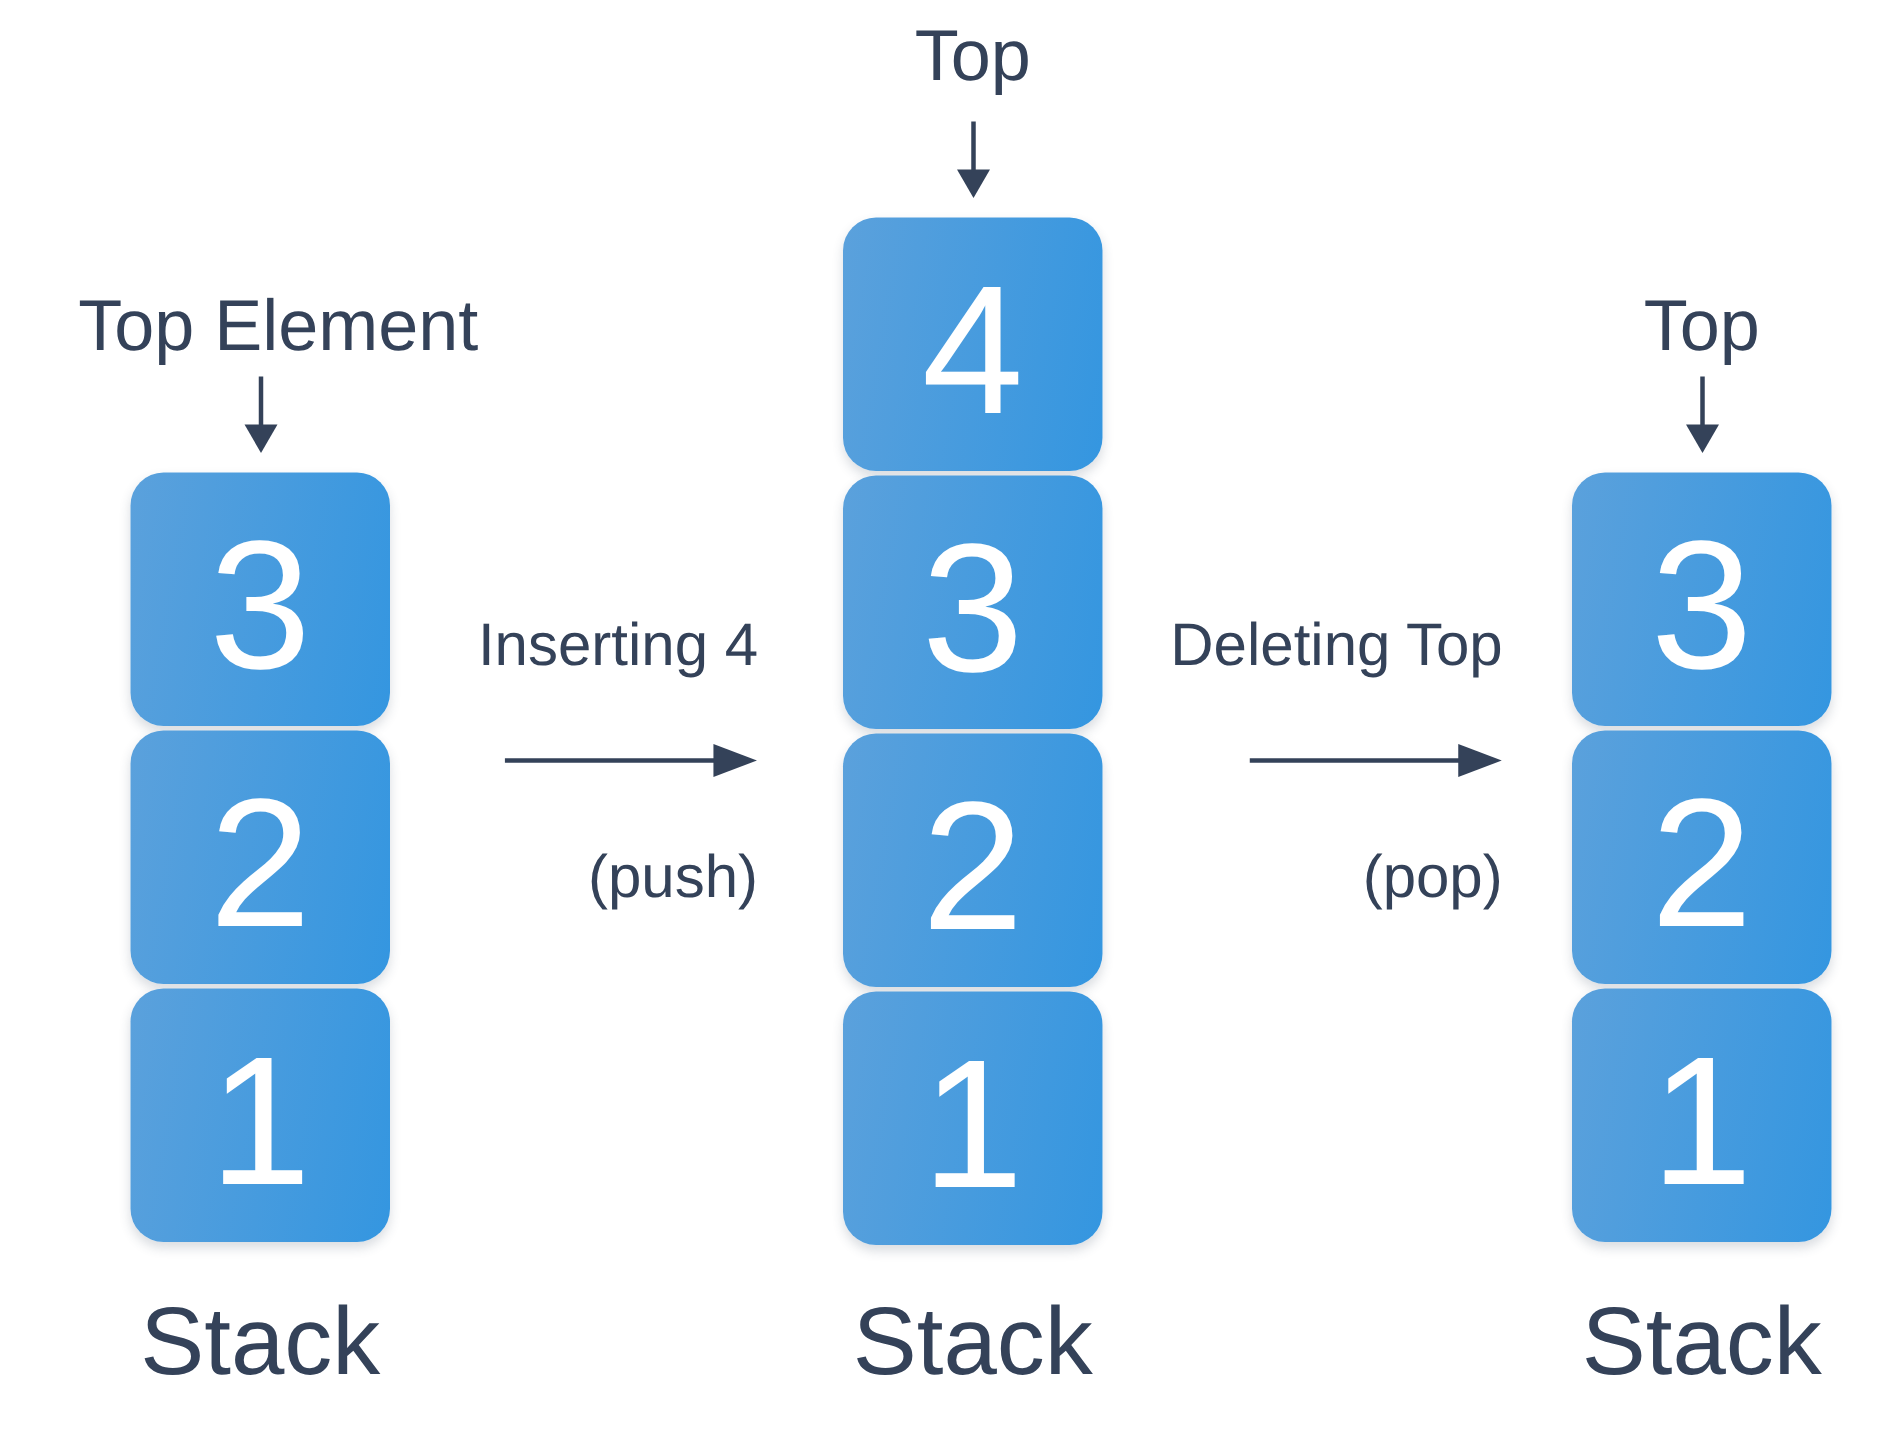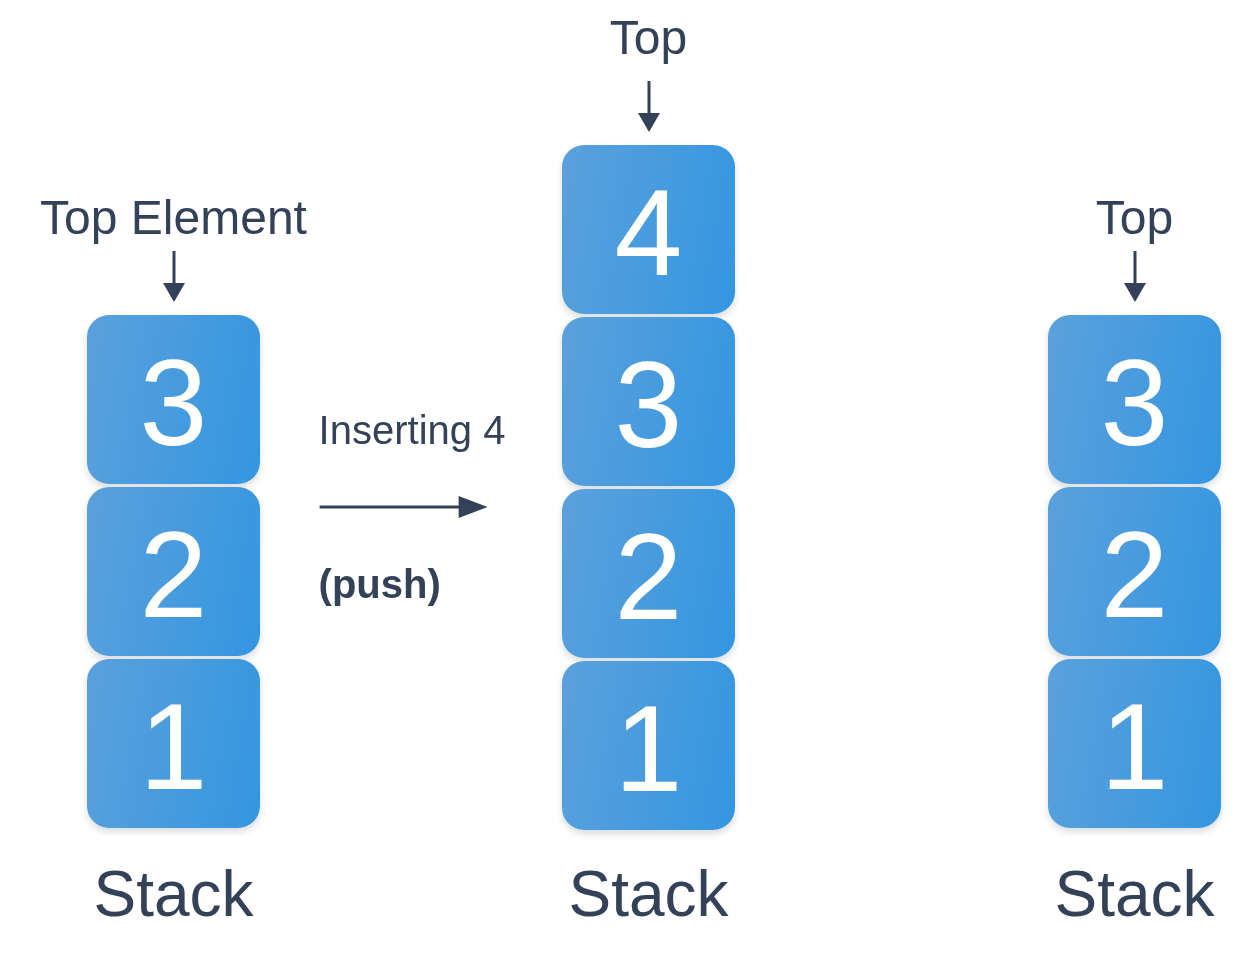--- a/index.html
+++ b/index.html
@@ -33,21 +33,21 @@
 
   .top-label{
     position:absolute;
     left:50%;
     transform:translateX(-50%);
     white-space:nowrap;
     font-size:48px;
     line-height:1;
     color:var(--c-text);
   }
-  .col-left .top-label{top:194px;}
+  .col-left .top-label{top:194px;margin-left:12px;}
   .col-mid  .top-label{top:14px;}
   .col-right .top-label{top:194px;}
 
   .down-arrow{
     position:absolute;
     left:50%;
     transform:translateX(-50%);
     color:var(--c-arrow);
   }
   .col-left .down-arrow{top:250px;}
@@ -86,42 +86,41 @@
     transform:translateX(-50%);
     white-space:nowrap;
     font-size:64px;
     line-height:1;
     color:var(--c-text);
   }
 
   .op{
     position:absolute;
     transform:translateX(-50%);
-    text-align:left;
+    text-align:right;
     color:var(--c-text);
   }
   .op-push{left:412px;top:408px;}
   .op-pop{left:891px;top:408px;}
   .op-title{
     font-size:40px;
     line-height:1.1;
     white-space:nowrap;
     color:var(--c-text);
   }
   .op-arrow{
     margin-top:42px;
     color:var(--c-arrow);
   }
   .op-sub{
     margin-top:38px;
     font-size:40px;
     line-height:1.1;
     white-space:nowrap;
     color:var(--c-text);
-    font-weight:bold;
   }
 </style>
 </head>
 <body>
 
 <div class="canvas">
 
   <div class="col col-left">
     <div class="top-label">Top Element</div>
     <svg class="down-arrow" width="44" height="52" viewBox="0 0 44 52">
@@ -153,20 +152,28 @@
     </svg>
     <div class="blocks">
       <div class="block">4</div>
       <div class="block">3</div>
       <div class="block">2</div>
       <div class="block">1</div>
     </div>
     <div class="caption">Stack</div>
   </div>
 
+  <div class="op op-pop">
+    <div class="op-title">Deleting Top</div>
+    <svg class="op-arrow" width="170" height="26" viewBox="0 0 170 26">
+      <line x1="1" y1="13" x2="142" y2="13" stroke="currentColor" stroke-width="3"></line>
+      <polygon points="140,2 140,24 169,13" fill="currentColor"></polygon>
+    </svg>
+    <div class="op-sub">(pop)</div>
+  </div>
 
   <div class="col col-right">
     <div class="top-label">Top</div>
     <svg class="down-arrow" width="44" height="52" viewBox="0 0 44 52">
       <line x1="22" y1="1" x2="22" y2="36" stroke="currentColor" stroke-width="3"></line>
       <polygon points="11,33 33,33 22,52" fill="currentColor"></polygon>
     </svg>
     <div class="blocks">
       <div class="block">3</div>
       <div class="block">2</div>

